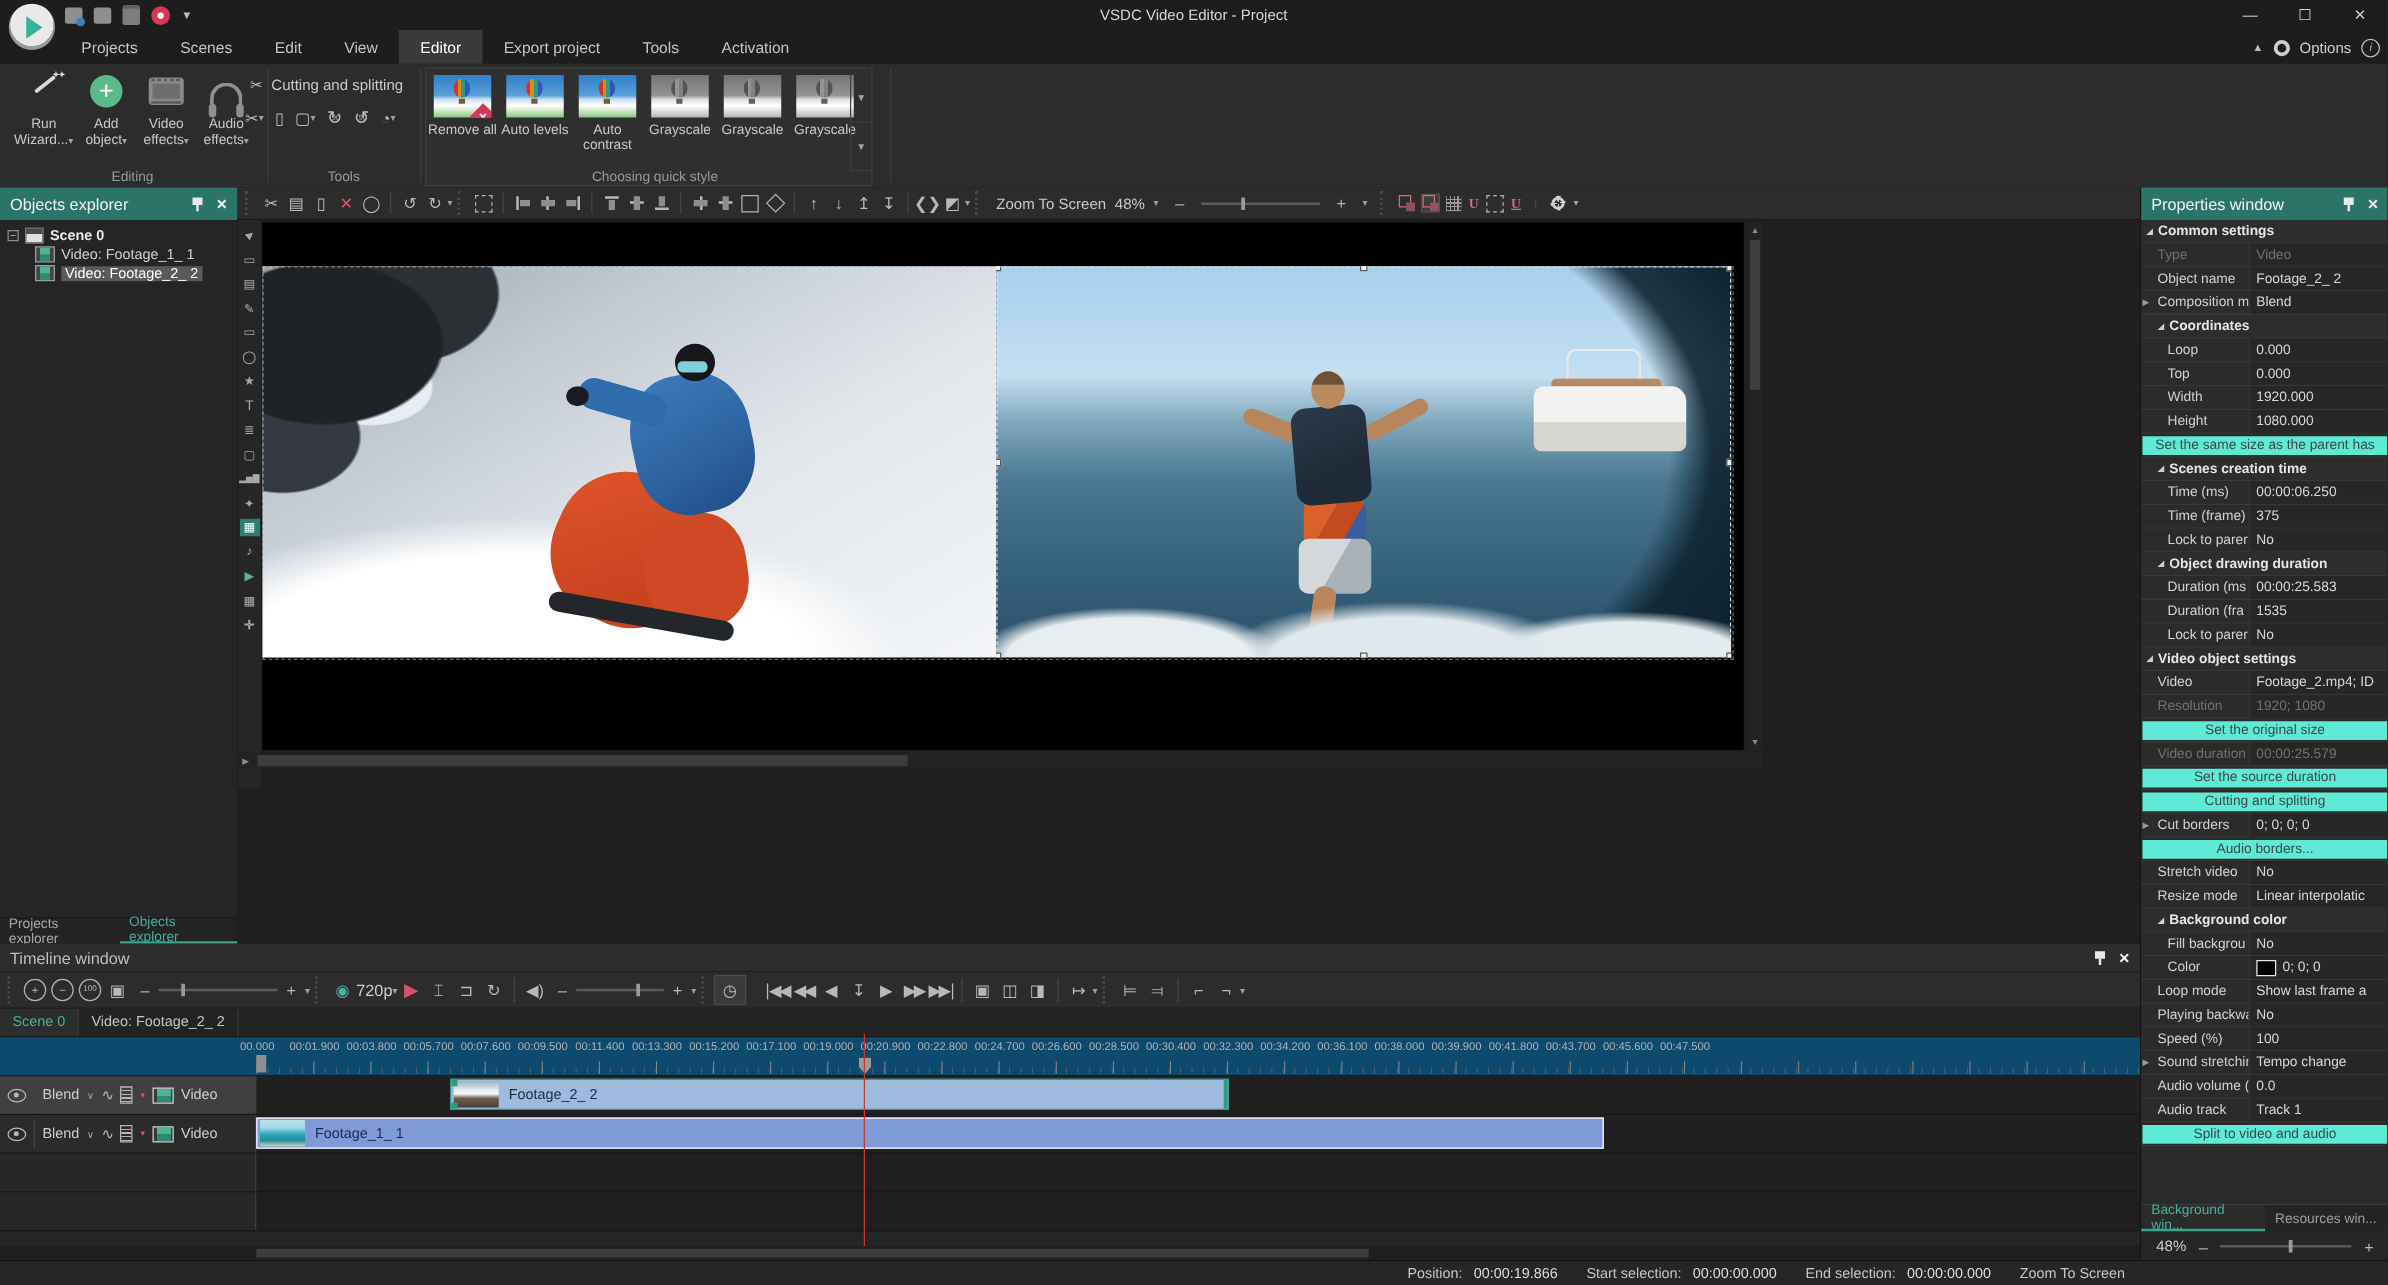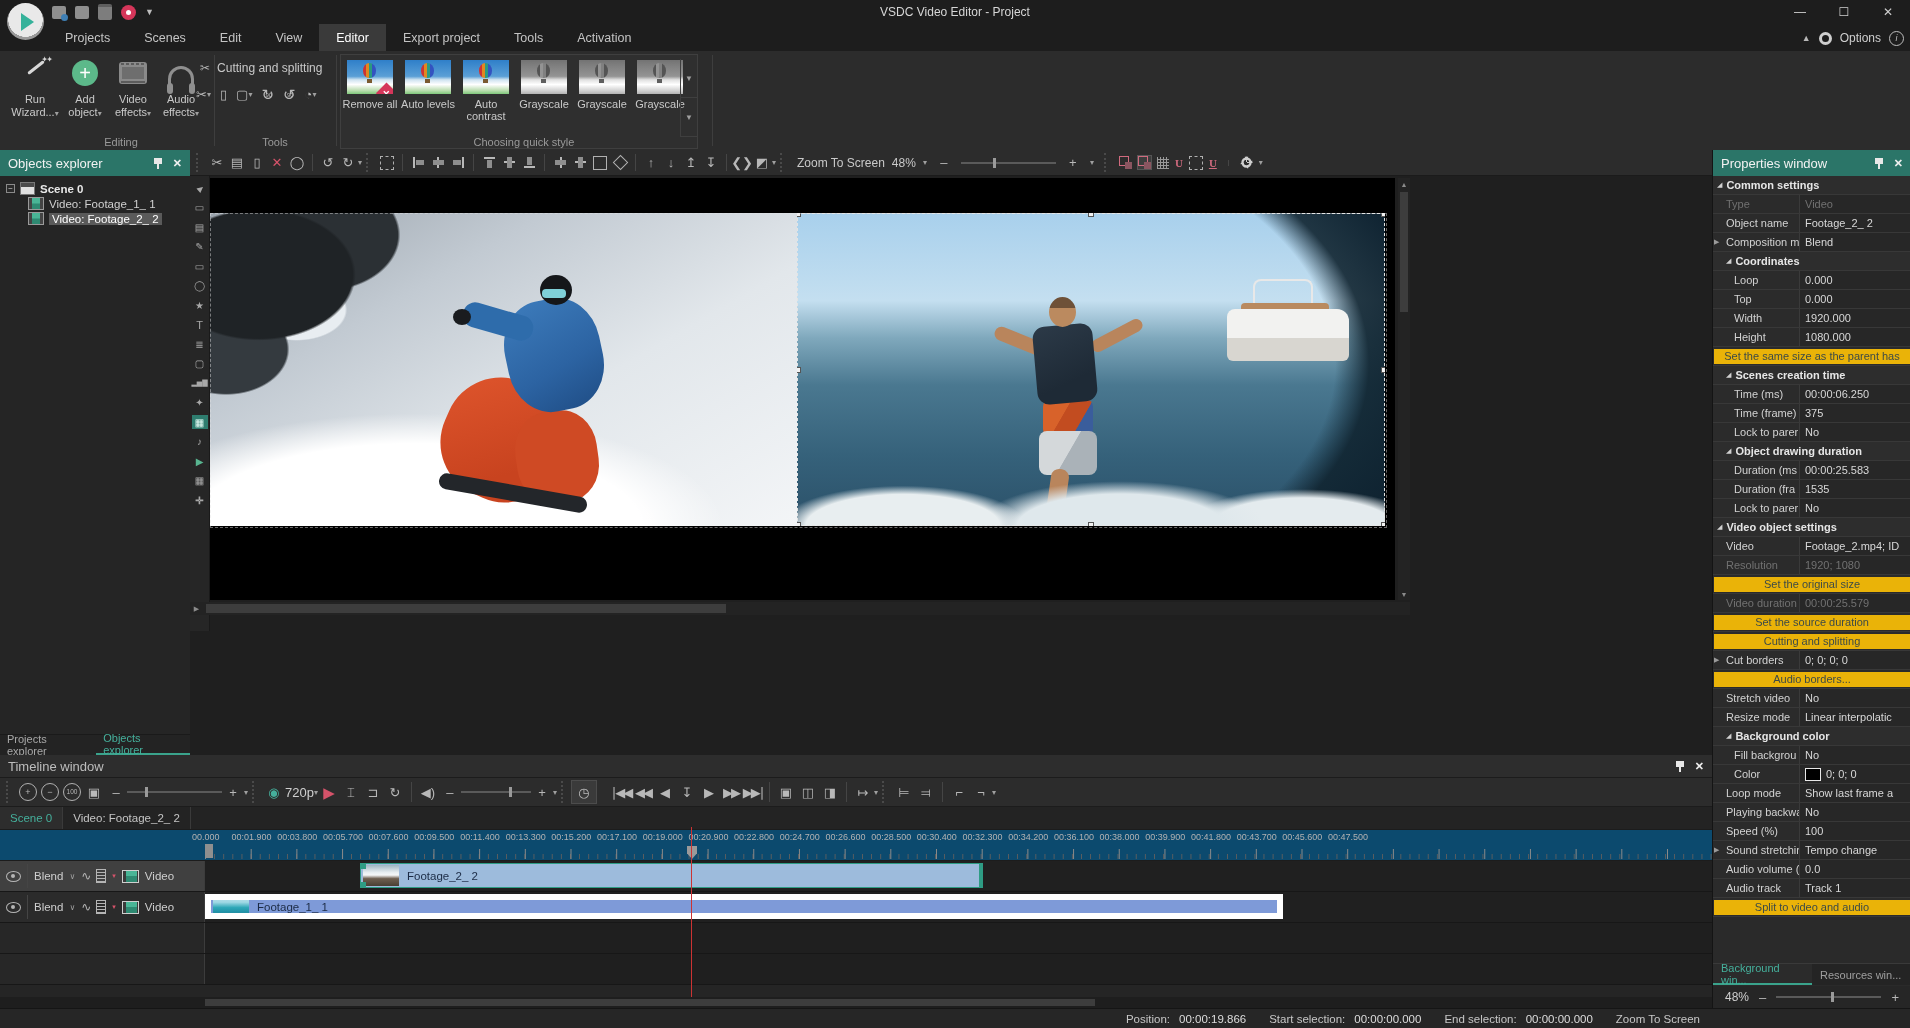--- a/index.html
+++ b/index.html
@@ -178,21 +178,21 @@
   .prow{display:flex;align-items:center;height:18px;border-bottom:1px solid #383838;font-size:11px;position:relative;background:#2b2b2b;}
   .prow .p-expand{display:none;position:absolute;left:1px;color:#9a9a9a;font-size:7px;}
   .prow.expand .p-expand{display:block;}
   .p-tri{display:none;margin:0 4px 0 0;font-size:7px;color:#d0d0d0;}
   .p-label{flex:1;min-width:0;color:#d2d2d2;white-space:nowrap;overflow:hidden;}
   .p-value{flex:0 0 112px;align-self:stretch;display:flex;align-items:center;border-left:1px solid #3a3a3a;padding-left:5px;color:#d8d8d8;background:#272727;box-sizing:border-box;white-space:nowrap;overflow:hidden;}
   .p-btn{display:none;}
   .prow.t-header{background:#2d2d2d;}
   .prow.t-header .p-label{font-weight:bold;color:#e6e6e6;}
   .prow.t-header .p-tri{display:inline;}
-  .prow.t-btn .p-btn{display:block;flex:1;margin:1px 1px;background:#eab308;color:#3c4a48;text-align:center;font-size:11px;height:15px;line-height:15px;}
+  .prow.t-btn .p-btn{display:block;flex:1;margin:1px 1px;background:#5eead4;color:#3c4a48;text-align:center;font-size:11px;height:15px;line-height:15px;}
   .prow.lvl-0{padding-left:4px;}
   .prow.lvl-1{padding-left:13px;justify-content:center;}
   .prow.lvl-2{padding-left:21px;}
   .prow.grey .p-label,.prow.grey .p-value{color:#717171;}
   .p-swatch{display:none;width:14px;height:11px;background:#000;border:1px solid #e8e8e8;margin-right:5px;flex:none;}
   .prow.swatch .p-swatch{display:inline-block;}
   #proptabs{position:absolute;left:0;bottom:23px;right:0;height:21px;display:flex;border-top:1px solid #3a3a3a;background:#242424;font-size:11px;}
   #proptabs .ptab{padding:0 8px;display:flex;align-items:center;color:#9f9f9f;flex:1;}
   #proptabs .ptab.active{color:#45b09c;border-bottom:2px solid #3aa38c;background:#2b2b2b;}
   #propzoom{position:absolute;left:0;bottom:0;right:0;height:22px;display:flex;align-items:center;gap:10px;padding:0 12px;background:#262626;color:#cfcfcf;font-size:12px;box-sizing:border-box;}
@@ -238,21 +238,21 @@
     linear-gradient(90deg,#3a3a3a 0 3px,transparent 3px 14px,#3a3a3a 14px),
     linear-gradient(180deg,#49b596 0 50%,#2e8a72 50% 100%);}
   .clip{position:absolute;top:2px;height:25px;display:flex;align-items:center;gap:8px;font-size:11.5px;color:#1c2b45;overflow:hidden;box-sizing:border-box;}
   .clip-thumb{width:36px;height:21px;margin-left:2px;flex:none;}
   .thumb-wave{background:linear-gradient(180deg,#9db4c0 0%,#e8eef1 35%,#f5f7f8 48%,#6e5f50 65%,#4a3f33 100%);}
   .thumb-tropic{background:linear-gradient(180deg,#bfe3ee 0%,#9fd8e4 30%,#2fa8b8 55%,#1f8fa5 78%,#d8cfa8 100%);}
   #clip-f2{left:360px;width:623px;background:#9dbbdc;border:1px solid #2e9c84;}
   #clip-f2::before,#clip-f2::after{content:"";position:absolute;left:-1px;width:6px;height:6px;background:#2e9c84;}
   #clip-f2::before{top:-1px;} #clip-f2::after{bottom:-1px;}
   .clip-endbar{position:absolute;right:-1px;top:-1px;bottom:-1px;width:4px;background:#2e9c84;}
-  #clip-f1{left:205px;width:1078px;background:#7e9ad8;border:6px solid #ffffff;}
+  #clip-f1{left:205px;width:1078px;background:#7e9ad8;border:1px solid #ffffff;}
   .trow.empty{background:#1f1f1f;}
   .trow.empty .trhead{background:#272727;}
   #tl-scroll{position:absolute;left:0;bottom:0;width:1712px;height:11px;background:#1e1e1e;}
   #tl-scroll .thumbh{position:absolute;left:205px;top:2px;width:890px;height:7px;background:#3d3d3d;}
   #playhead-line{position:absolute;left:691px;top:72px;width:1px;height:170px;background:#cc3333;z-index:5;}
 
   
   #statusbar{left:0;top:1008px;width:1910px;height:20px;background:#262626;border-top:1px solid #151515;font-size:11.5px;color:#c6c6c6;}
   #sb-left{position:absolute;right:210px;top:0;bottom:0;display:flex;align-items:center;gap:9px;}
   #sb-left .val{color:#dddddd;margin-right:14px;}
@@ -326,21 +326,21 @@
           <span class="ic-film"></span>
         </div>
       <span>Video effects</span><span class="caret">▾</span>
     </div>
     <div class="rbtn" style="left:158px;">
       <div class="ric">
           <span class="ic-phones"></span>
         </div>
       <span>Audio effects</span><span class="caret">▾</span>
     </div>
-    <div class="rib-label" style="left:16px;width:210px;">Editing</div>
+    <div class="rib-label" style="left:1px;width:210px;">Editing</div>
     <div class="rib-sep" style="left:214px;"></div>
 
     <div id="cut-header">
       <span class="g" style="font-size:12px;">✂</span>
       <span>Cutting and splitting</span>
     </div>
     <div id="tools-row">
       <span class="g">✂<span class="caret">▾</span></span>
       <span class="g">▯</span>
       <span class="g">▢<span class="caret">▾</span></span>

